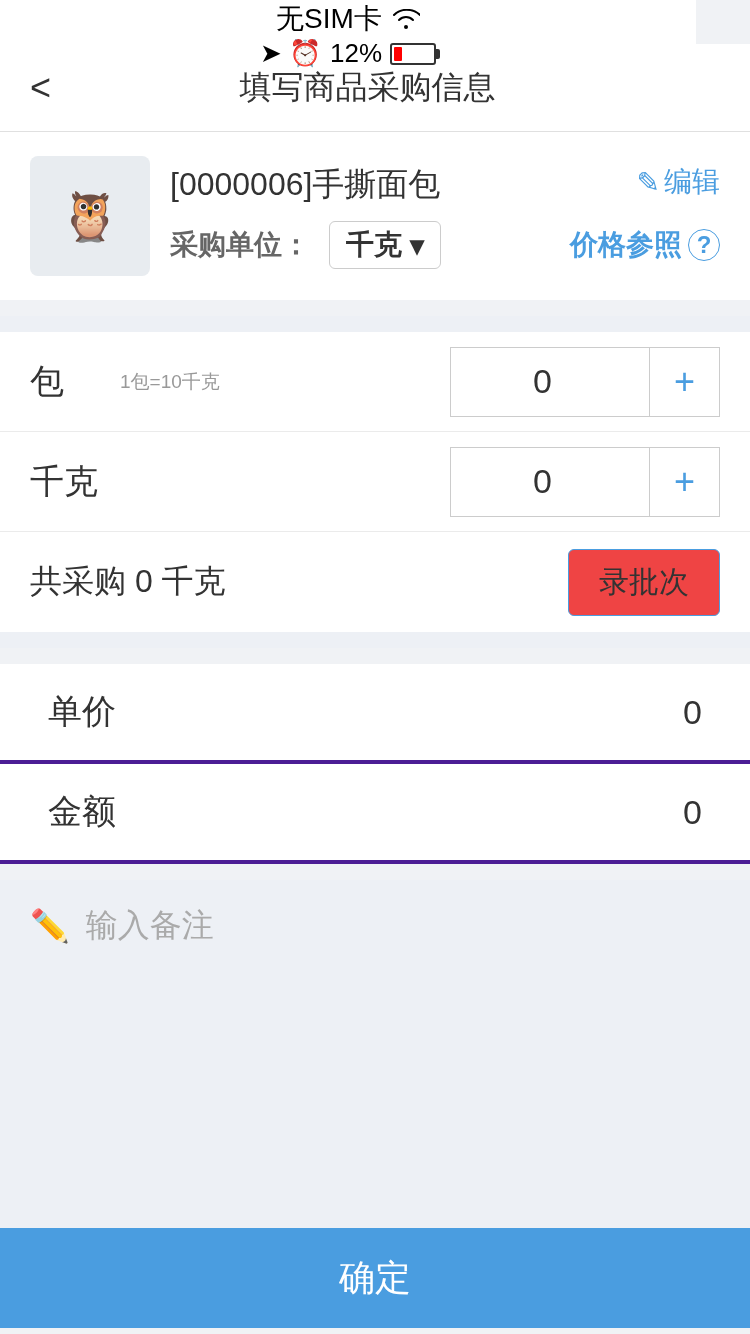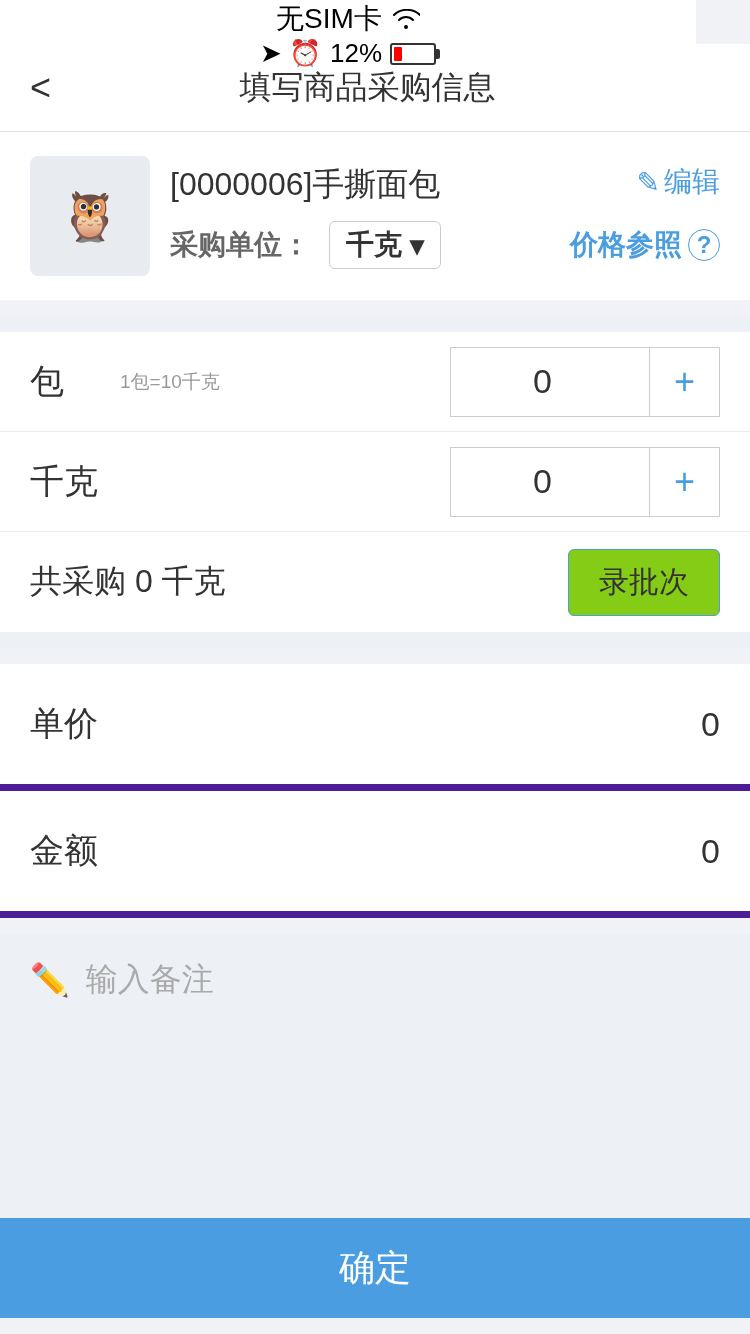--- a/index.html
+++ b/index.html
@@ -211,40 +211,40 @@
       display: flex;
       align-items: center;
       justify-content: space-between;
     }
     .summary-text {
       font-size: 32px;
       color: #333;
     }
     .record-btn {
       border: 1px solid #4a9de0;
-      background: #84cc16;
+      background: #ef4444;
       color: #333;
       font-size: 30px;
       padding: 12px 30px;
       border-radius: 6px;
       cursor: pointer;
     }
 
     
     .price-section {
       background: #fff;
       margin-top: 16px;
     }
     .price-row {
       display: flex;
       align-items: center;
       justify-content: space-between;
-      padding: 0 30px;
-      height: 127px;
-      border-bottom: 7px solid #4c1d95;
+      padding: 0 48px;
+      height: 100px;
+      border-bottom: 4px solid #4c1d95;
     }
     .price-row-label {
       font-size: 34px;
       color: #333;
     }
     .price-row-value {
       font-size: 34px;
       color: #333;
     }
 
@@ -269,21 +269,21 @@
 
     
     .content-spacer {
       height: 280px;
       background: #edf0f5;
     }
 
     
     .bottom-bar {
       position: fixed;
-      bottom: 16px;
+      bottom: 6px;
       width: 750px;
       height: 100px;
       background: #4a9de0;
       display: flex;
       align-items: center;
       justify-content: center;
     }
     .confirm-btn {
       font-size: 36px;
       color: #fff;

